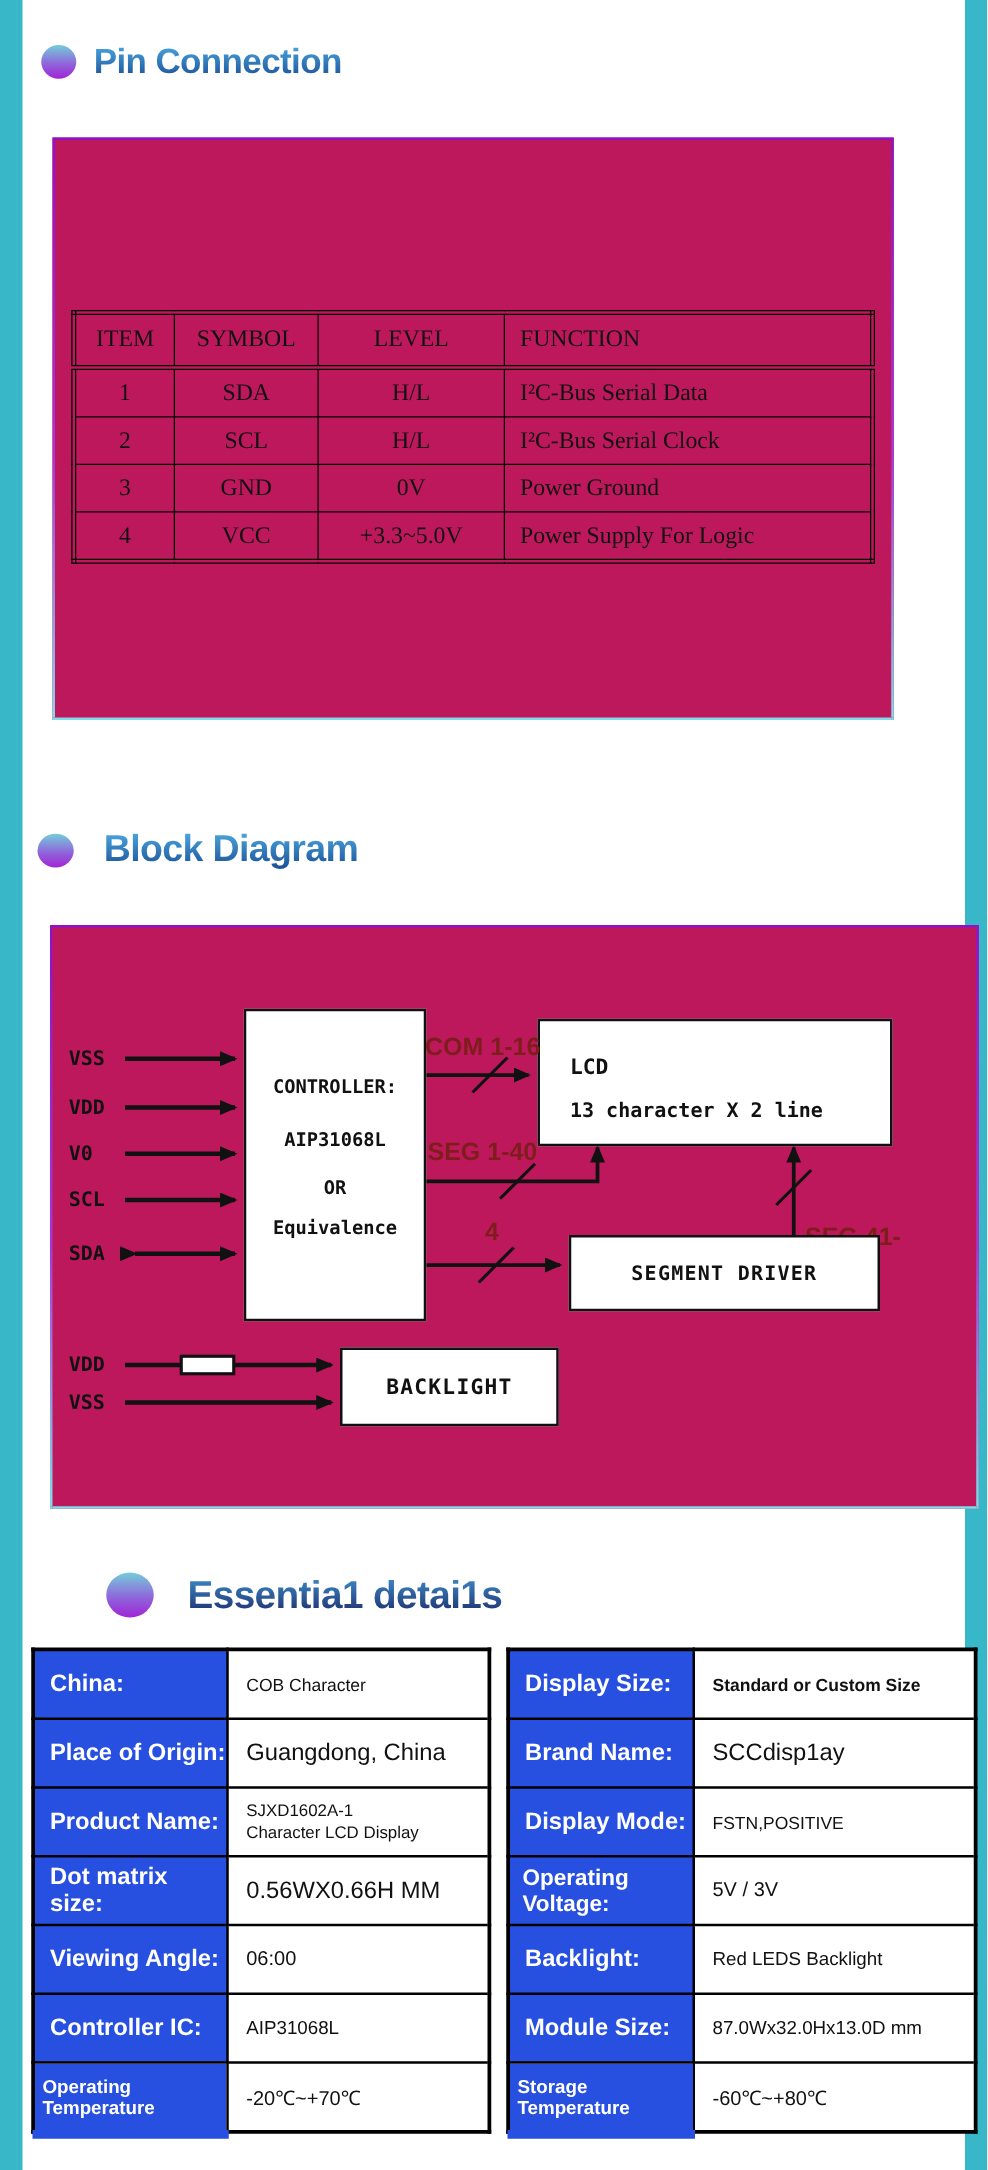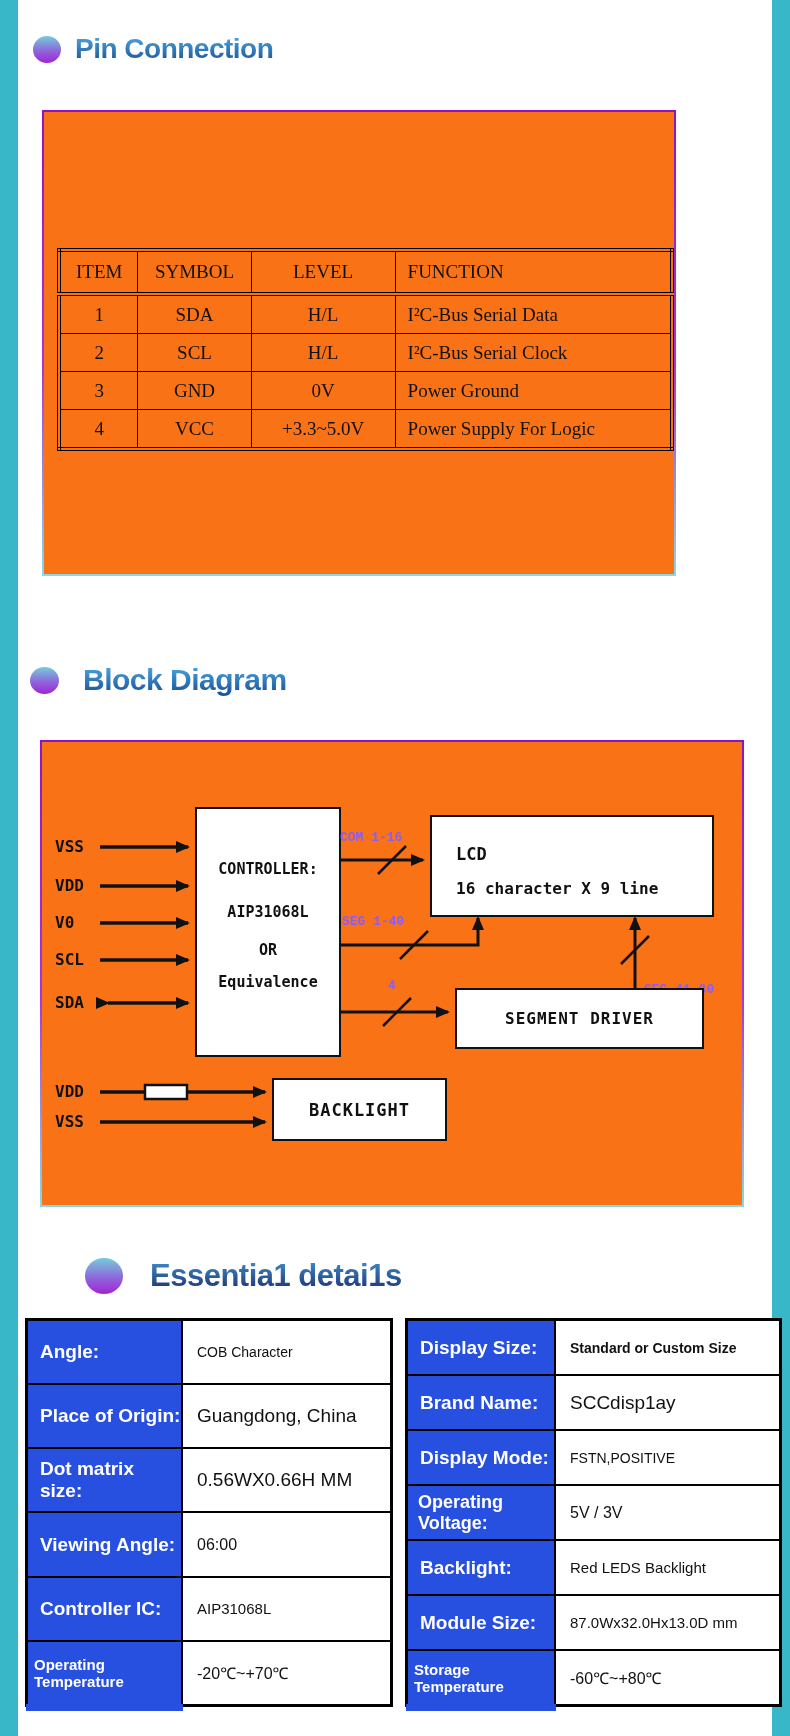--- a/index.html
+++ b/index.html
@@ -14,22 +14,22 @@
   .sec-title{font-weight:700;letter-spacing:-0.5px;
              background:linear-gradient(180deg,#4aa5de 10%,#1a4f96 95%);
              -webkit-background-clip:text;background-clip:text;color:transparent;}
   .t1{position:absolute;left:75px;top:33px;font-size:28px;}
   .t2{position:absolute;left:83px;top:663px;font-size:30px;}
   .t3{position:absolute;left:150px;top:1258px;font-size:31px;
       background:linear-gradient(180deg,#3f8fcc 5%,#1d2d6d 95%);
       -webkit-background-clip:text;background-clip:text;color:transparent;}
 
   
-  .panel{position:absolute;border:2px solid;background:#f97316;
-         border-image:linear-gradient(180deg,#9012c6 0%,#a936d4 55%,#82dbe9 100%) 1;}
+  .panel{position:absolute;border:2px solid;background:#be185d;
+         border-image:linear-gradient(180deg,#9012c6 0%,#a936d4 55%,#82dbe9 100%) 1;padding-left:39px;}
   .panel1{left:42px;top:110px;width:630px;height:462px;}
   .panel2{left:40px;top:740px;width:700px;height:463px;}
 
   
   .pin-table{position:absolute;left:57px;top:248px;border-collapse:collapse;
              font-family:"Liberation Serif",serif;font-size:19px;color:#111;
              border:4px double #000;}
   .pin-table td{border:1.5px solid #000;padding:0 8px;height:37px;text-align:center;}
   .pin-table tr.hdr td{height:40px;border-bottom:4px double #000;}
   .pin-table td.fn{text-align:left;padding-left:12px;}
@@ -42,22 +42,22 @@
   .ctrl{left:155px;top:67px;width:142px;height:246px;}
   .ctrl div{position:absolute;width:100%;text-align:center;font-size:15px;transform:translateY(-50%);}
   .lcd{left:390px;top:75px;width:280px;height:98px;}
   .lcd div{position:absolute;width:100%;text-align:left;transform:translateY(-50%);padding-left:24px;}
   .segdrv{left:415px;top:248px;width:245px;height:57px;display:flex;align-items:center;justify-content:center;
           font-size:16px;letter-spacing:1px;}
   .backlight{left:232px;top:338px;width:171px;height:59px;display:flex;align-items:center;justify-content:center;
              font-size:17px;letter-spacing:1px;}
   .dlabel{position:absolute;font-family:"DejaVu Sans Mono",monospace;font-weight:700;
           font-size:16px;color:#111;line-height:22px;}
-  .buslabel{position:absolute;font-family:Liberation Mono, monospace;font-weight:700;
-            font-size:13px;color:#8b5cf6;line-height:20px;}
+  .buslabel{position:absolute;font-family:Liberation Sans, sans-serif;font-weight:700;
+            font-size:20px;color:#7f1d1d;line-height:20px;}
   .dsvg{position:absolute;left:0;top:0;}
 
   
   .spec-wrap{position:absolute;left:25px;top:1318px;display:flex;gap:12px;}
   .spec{border-collapse:collapse;border:3px solid #000;color:#111;}
   .spec td{border:2px solid #000;height:53px;padding:0;}
   .spec td.lbl{background:#2750e0;color:#fff;font-weight:700;font-size:19px;padding-left:12px;}
   .spec td.val{background:#fff;padding-left:14px;font-size:16px;}
   .lbl-sm{font-size:15px !important;padding-left:6px !important;}
   .v-lg{font-size:19px !important;}
@@ -164,21 +164,21 @@
 
     <div class="dbox ctrl">
       <div style="top:60px;">CONTROLLER:</div>
       <div style="top:103px;">AIP31068L</div>
       <div style="top:141px;">OR</div>
       <div style="top:173px;">Equivalence</div>
     </div>
 
     <div class="dbox lcd">
       <div style="top:37px;font-size:17px;">LCD</div>
-      <div style="top:71px;font-size:16px;">16 character X 9 line</div>
+      <div style="top:71px;font-size:16px;">13 character X 2 line</div>
     </div>
 
     <div class="buslabel" style="left:300px;top:88px;">COM 1-16</div>
     <div class="buslabel" style="left:302px;top:172px;">SEG 1-40</div>
     <div class="buslabel" style="left:348px;top:236px;">4</div>
     <div class="buslabel" style="left:604px;top:192px;margin-top:48px;">SEG 41-80</div>
 
     <div class="dbox backlight">BACKLIGHT</div>
     <div class="dbox segdrv">SEGMENT DRIVER</div>
 
@@ -186,26 +186,31 @@
     <div class="dlabel" style="left:15px;top:371px;">VSS</div>
   </div>
 
   <span class="bullet b3"></span>
   <div class="sec-title t3">Essentia1 detai1s</div>
 
   <div class="spec-wrap">
     <table class="spec lt">
       <tbody>
           <tr>
-        <td class="lbl">Angle:</td>
+        <td class="lbl">China:</td>
         <td class="val v-sm">COB Character</td>
       </tr>
       <tr>
         <td class="lbl">Place of Origin:</td>
         <td class="val v-lg">Guangdong, China</td>
+      </tr>
+      <tr>
+        <td class="lbl">Product Name:</td>
+        <td class="val two-line">SJXD1602A-1
+Character LCD Display</td>
       </tr>
       <tr>
         <td class="lbl">Dot matrix size:</td>
         <td class="val v-lg">0.56WX0.66H MM</td>
       </tr>
       <tr>
         <td class="lbl">Viewing Angle:</td>
         <td class="val">06:00</td>
       </tr>
       <tr>

